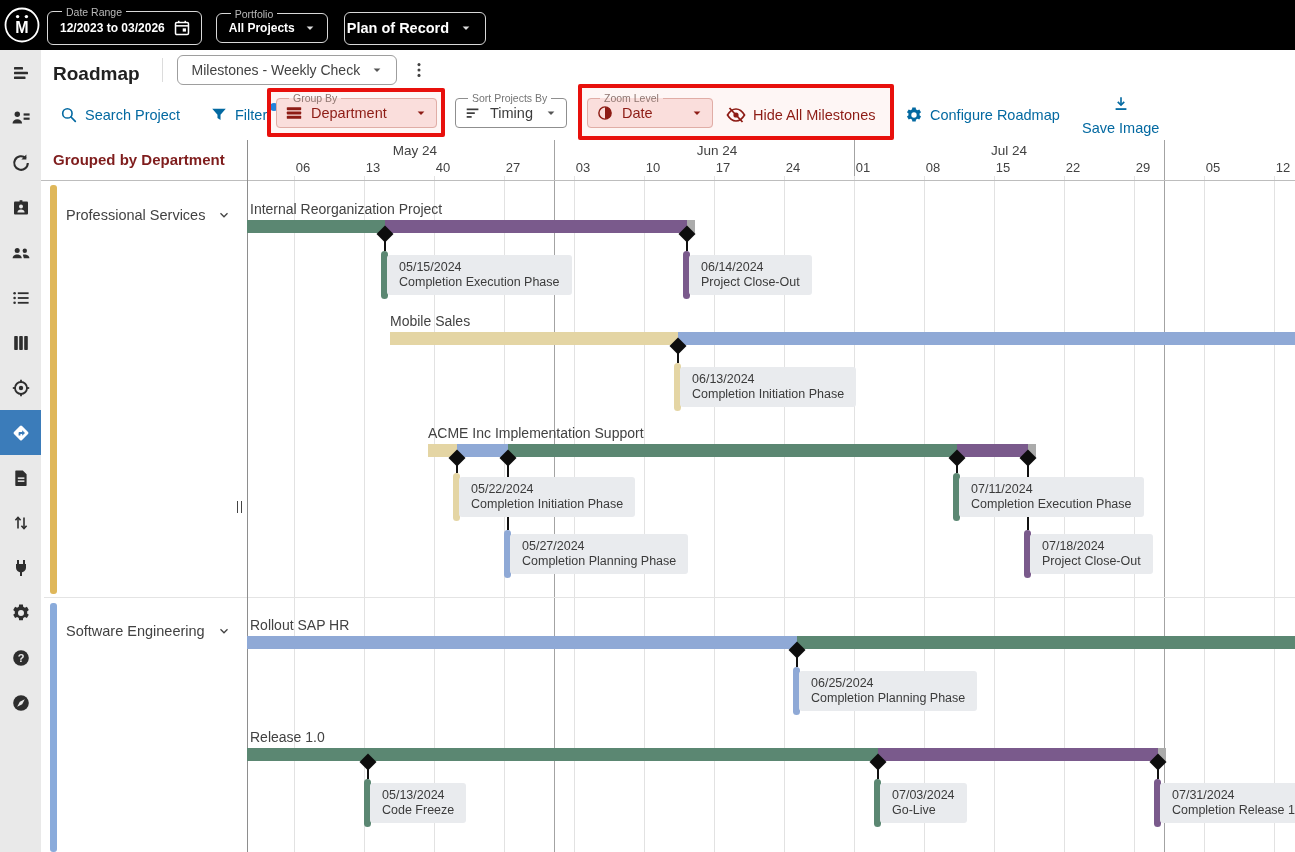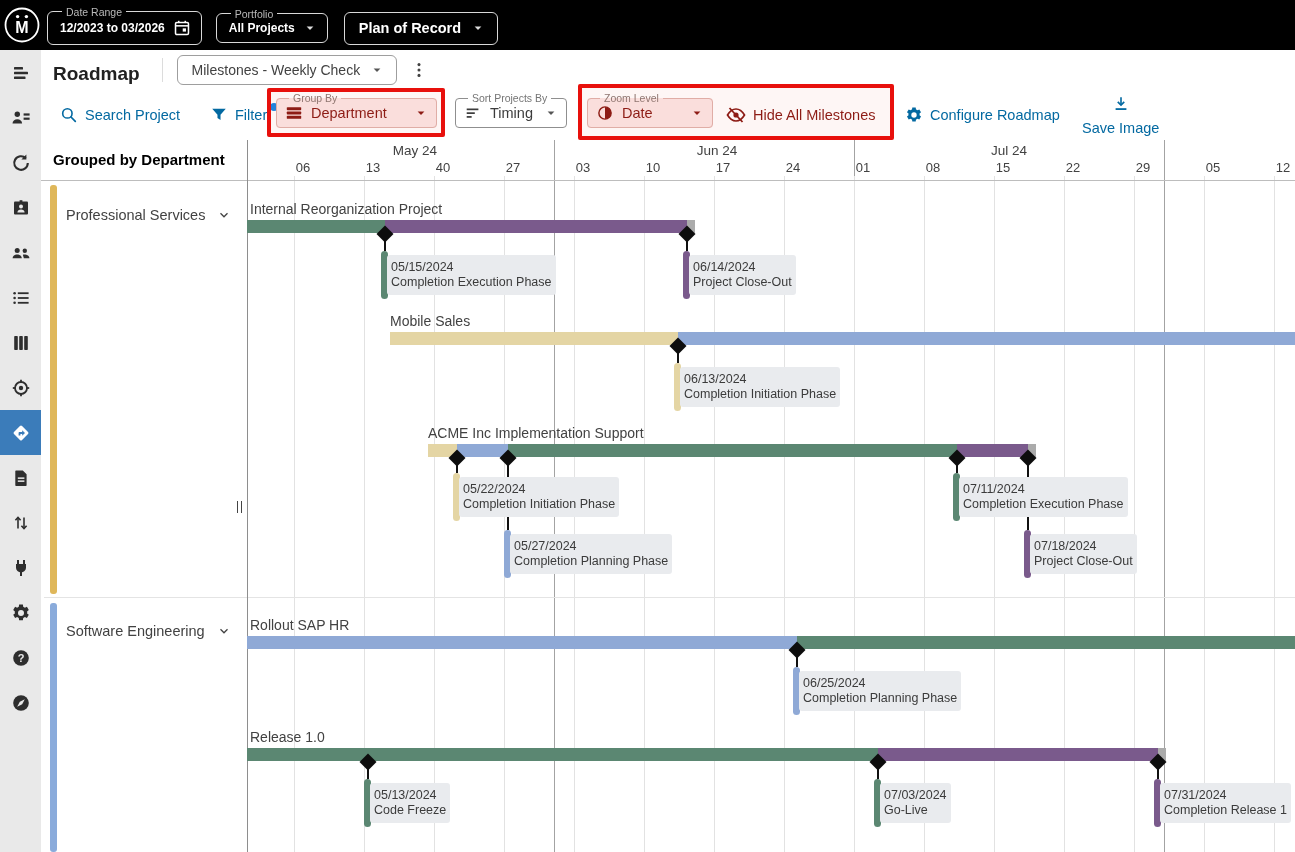--- a/index.html
+++ b/index.html
@@ -7,21 +7,21 @@
     font-family:"Liberation Sans", sans-serif; }
   
   .topbar { height:50px; background:#000; display:flex; align-items:center; }
   .logo { margin-left:3px; width:38px; height:38px; flex:0 0 auto; }
   .tb-fieldset { border:1.5px solid #d8d8d8; border-radius:6px; margin-left:14px;
     padding:0 10px 7px 12px; }
   .tb-fieldset legend { color:#b9b9b9; font-size:10.5px; padding:0 4px; margin-left:2px; }
   .tb-row { display:flex; align-items:center; gap:8px; color:#fff; font-weight:bold;
     font-size:12px; margin-top:1px; white-space:nowrap; }
   .tb-plain { border:1.5px solid #d8d8d8; border-radius:6px; margin-left:16px; margin-top:7px;
-    padding:7px 12px 8px 14px; display:flex; align-items:center; gap:10px;
+    padding:7px 12px 8px 2px; display:flex; align-items:center; gap:10px;
     color:#fff; font-weight:bold; font-size:14.5px; white-space:nowrap; }
   .icon { display:inline-flex; align-items:center; justify-content:center; }
   .icon svg { display:block; } .i18 svg{ width:18px;height:18px;}
   .i20 svg{ width:20px;height:20px;}
   .i14 svg{ width:14px;height:14px;}
   
   .app { display:flex; height:802px; }
   .sidebar { width:41px; background:#e9e9e9; flex:0 0 auto; }
   .side-item { width:41px; height:45px; display:flex; align-items:center; justify-content:center;
     color:#2e2e2e; cursor:pointer; }
@@ -47,42 +47,42 @@
   .tool-fieldset.pink legend { color:#8d7a76; }
   .tool-fieldset.pink .tf-row { color:#8a1c16; }
   .maroon { color:#8a1c16 !important; }
   .filter-dot { position:absolute; right:-11px; top:-4px; width:8px; height:8px;
     border-radius:50%; background:#1e88e5; }
   .ann-box { position:absolute; border:4px solid #e8100c; border-radius:2px;
     background:rgba(232,16,12,0.04); pointer-events:none; z-index:30; }
   
   .chart { position:absolute; left:0; top:90px; width:1254px; height:712px; overflow:hidden; }
   .grouped-by { position:absolute; left:12px; top:11px; font-size:15px; font-weight:bold;
-    color:#000000; }
+    color:#7f1d1d; }
   .month-label { position:absolute; top:3px; width:90px; text-align:center; font-size:13.5px;
     color:#424242; }
   .week-label { position:absolute; top:20px; width:28px; text-align:center; font-size:13px;
     color:#424242; }
   .vline { position:absolute; width:1px; }
   .vline.week { background:#e2e2e2; top:36px; height:676px; }
   .vline.month { background:#a3a3a3; top:0; height:712px; }
   .vline.paneldiv { background:#8e8e8e; top:0; height:712px; }
   .hline { position:absolute; left:0; width:1254px; height:1px; }
   .group-accent { position:absolute; left:9px; width:7px; border-radius:3px; }
   .group-label { position:absolute; left:25px; font-size:14.5px; color:#424242;
     display:flex; align-items:center; gap:12px; }
   .project-title { position:absolute; font-size:14px; color:#424242; white-space:nowrap; }
   .bar-seg { position:absolute; height:13px; }
   .ms-stem { position:absolute; width:2px; background:#111; }
   .ms-diamond { position:absolute; width:12px; height:12px; background:#0d0d0d;
     transform:rotate(45deg); }
   .ms-label { position:absolute; }
   .ms-accent { position:absolute; left:0; top:0; width:7px; height:48px; border-radius:3.5px; }
   .ms-box { position:absolute; left:6px; top:4px; height:40px; background:#e9ebee;
-    border-radius:3px; padding:5px 4px; white-space:nowrap; }
+    border-radius:3px; padding:5px 12px; white-space:nowrap; }
   .ms-date, .ms-name { font-size:12.5px; line-height:15px; color:#3b3b3b; }
   .drag-handle { position:absolute; width:5px; height:12px; border-left:1.5px solid #444;
     border-right:1.5px solid #444; }
 </style>
 </head>
 <body>
 
 <div class="topbar">
   <div class="logo">
     <svg viewBox="0 0 38 38" width="38" height="38">

